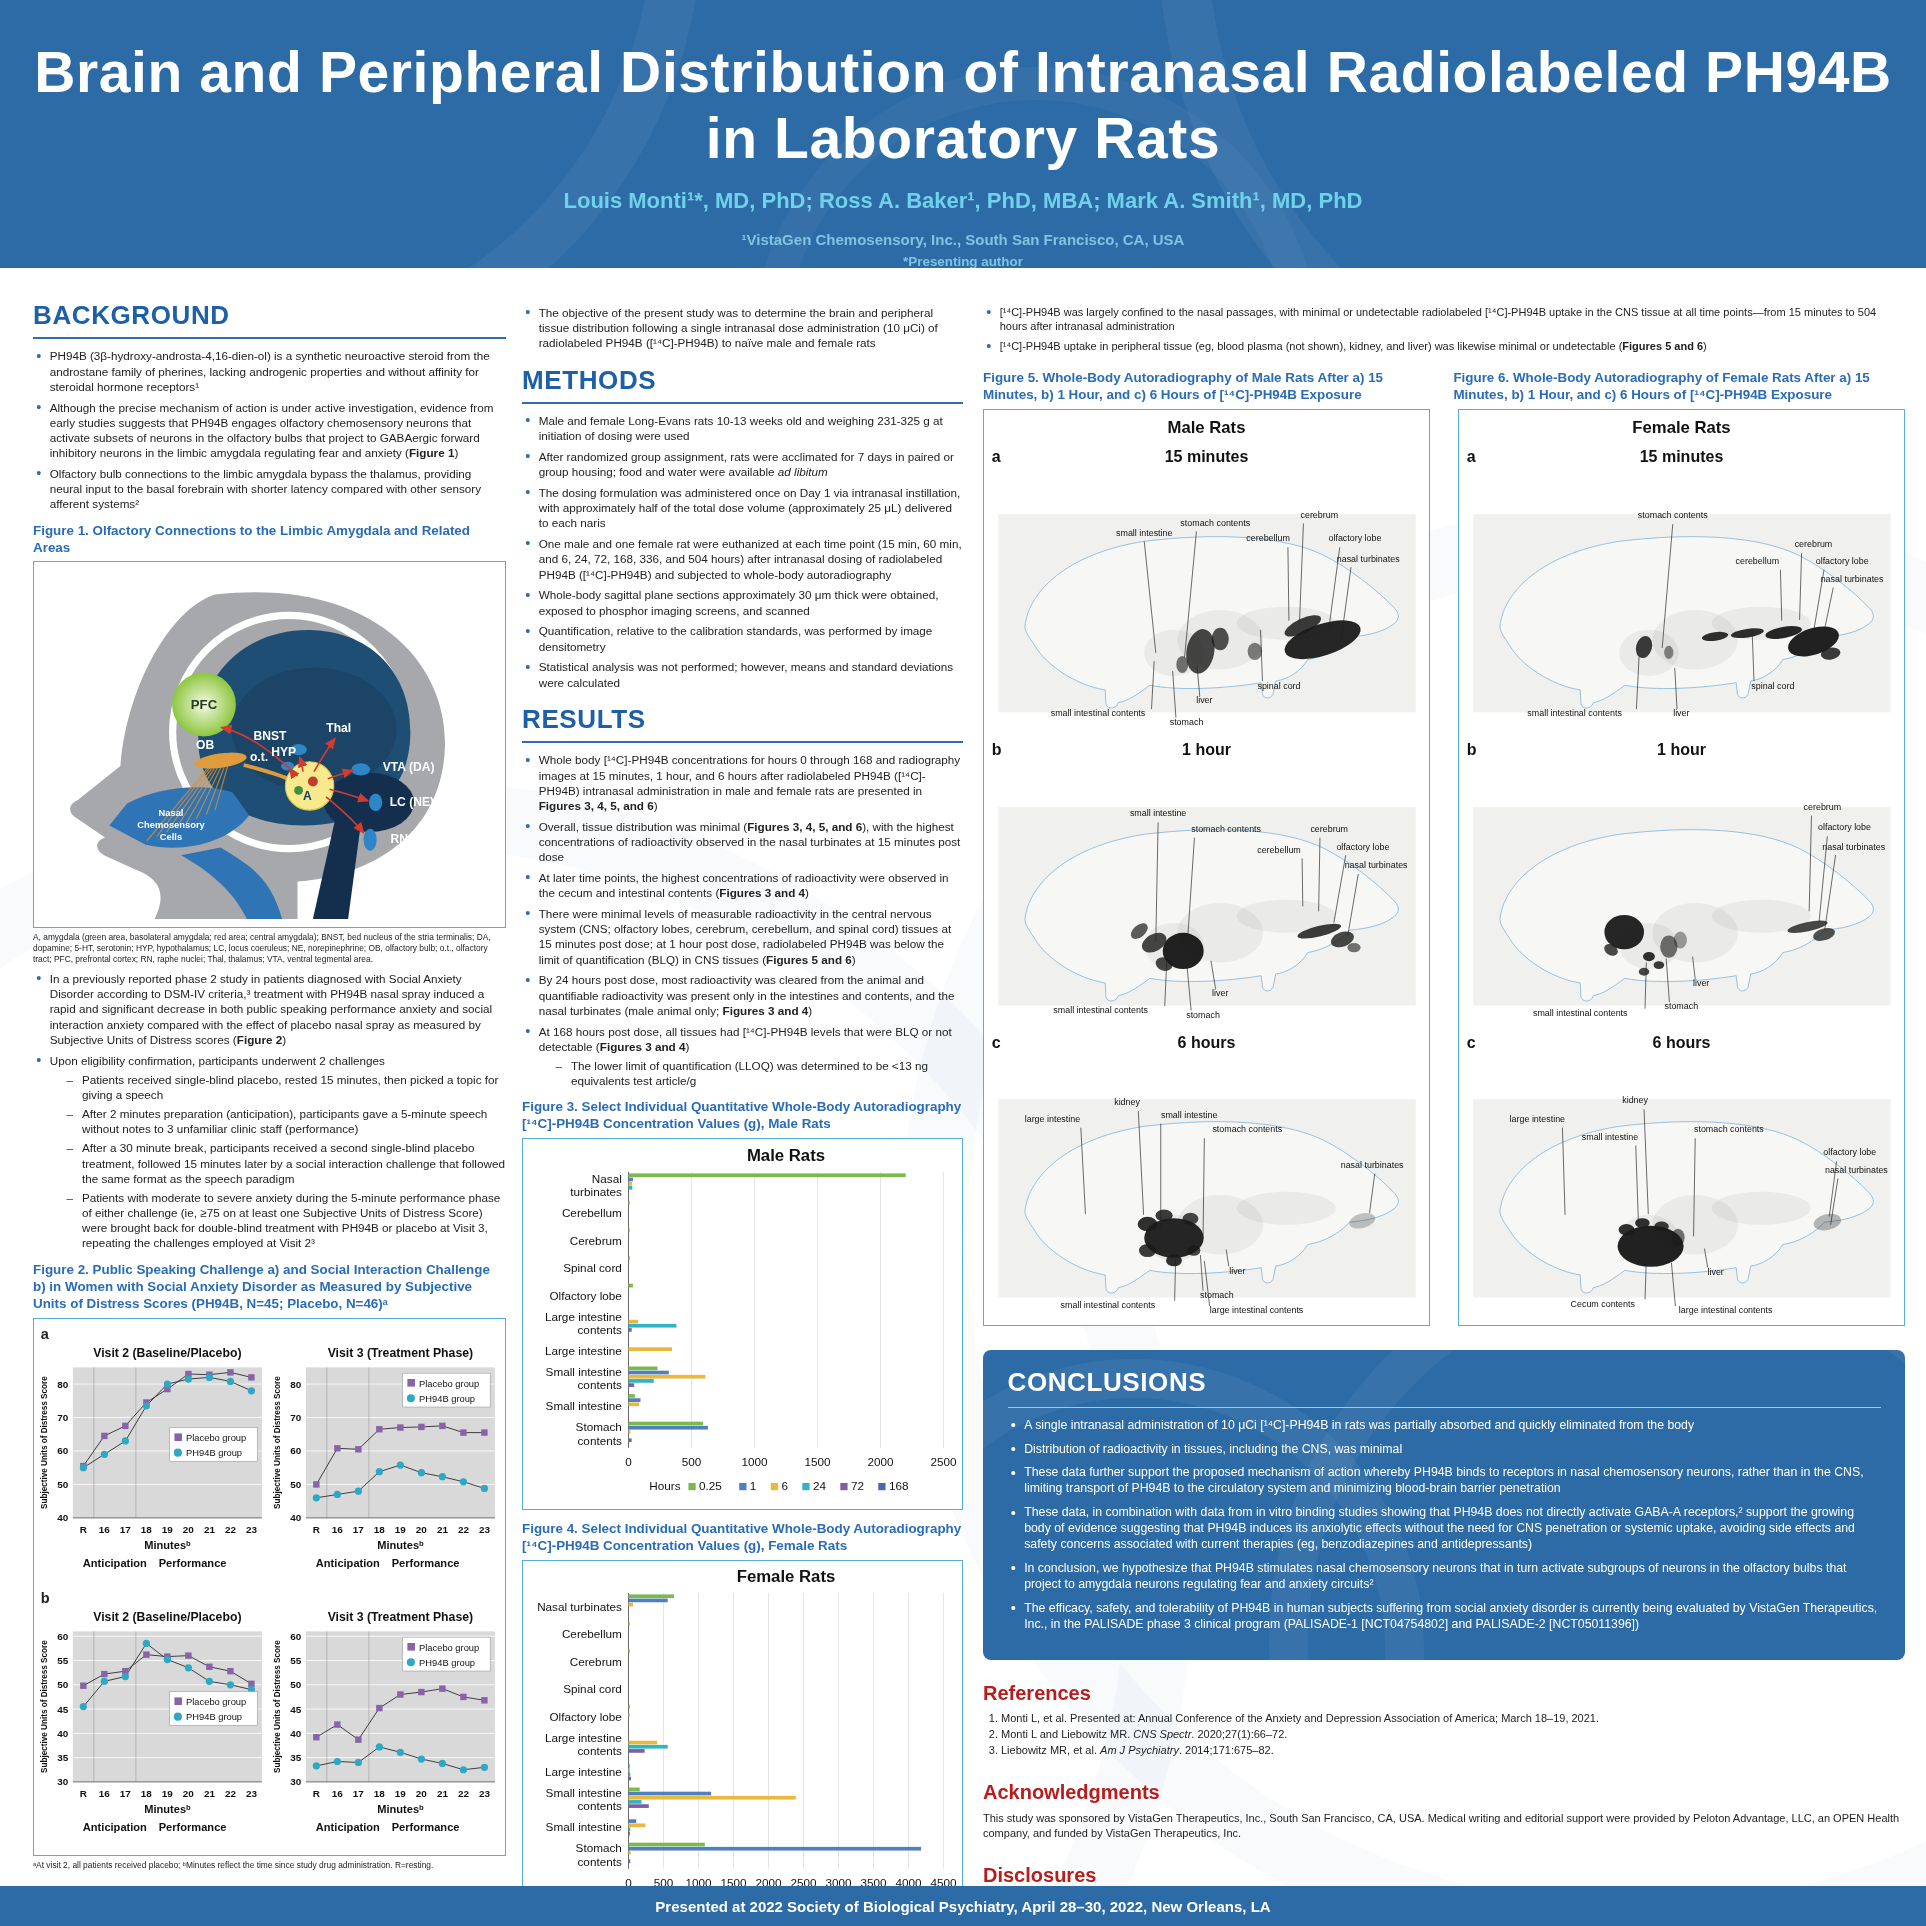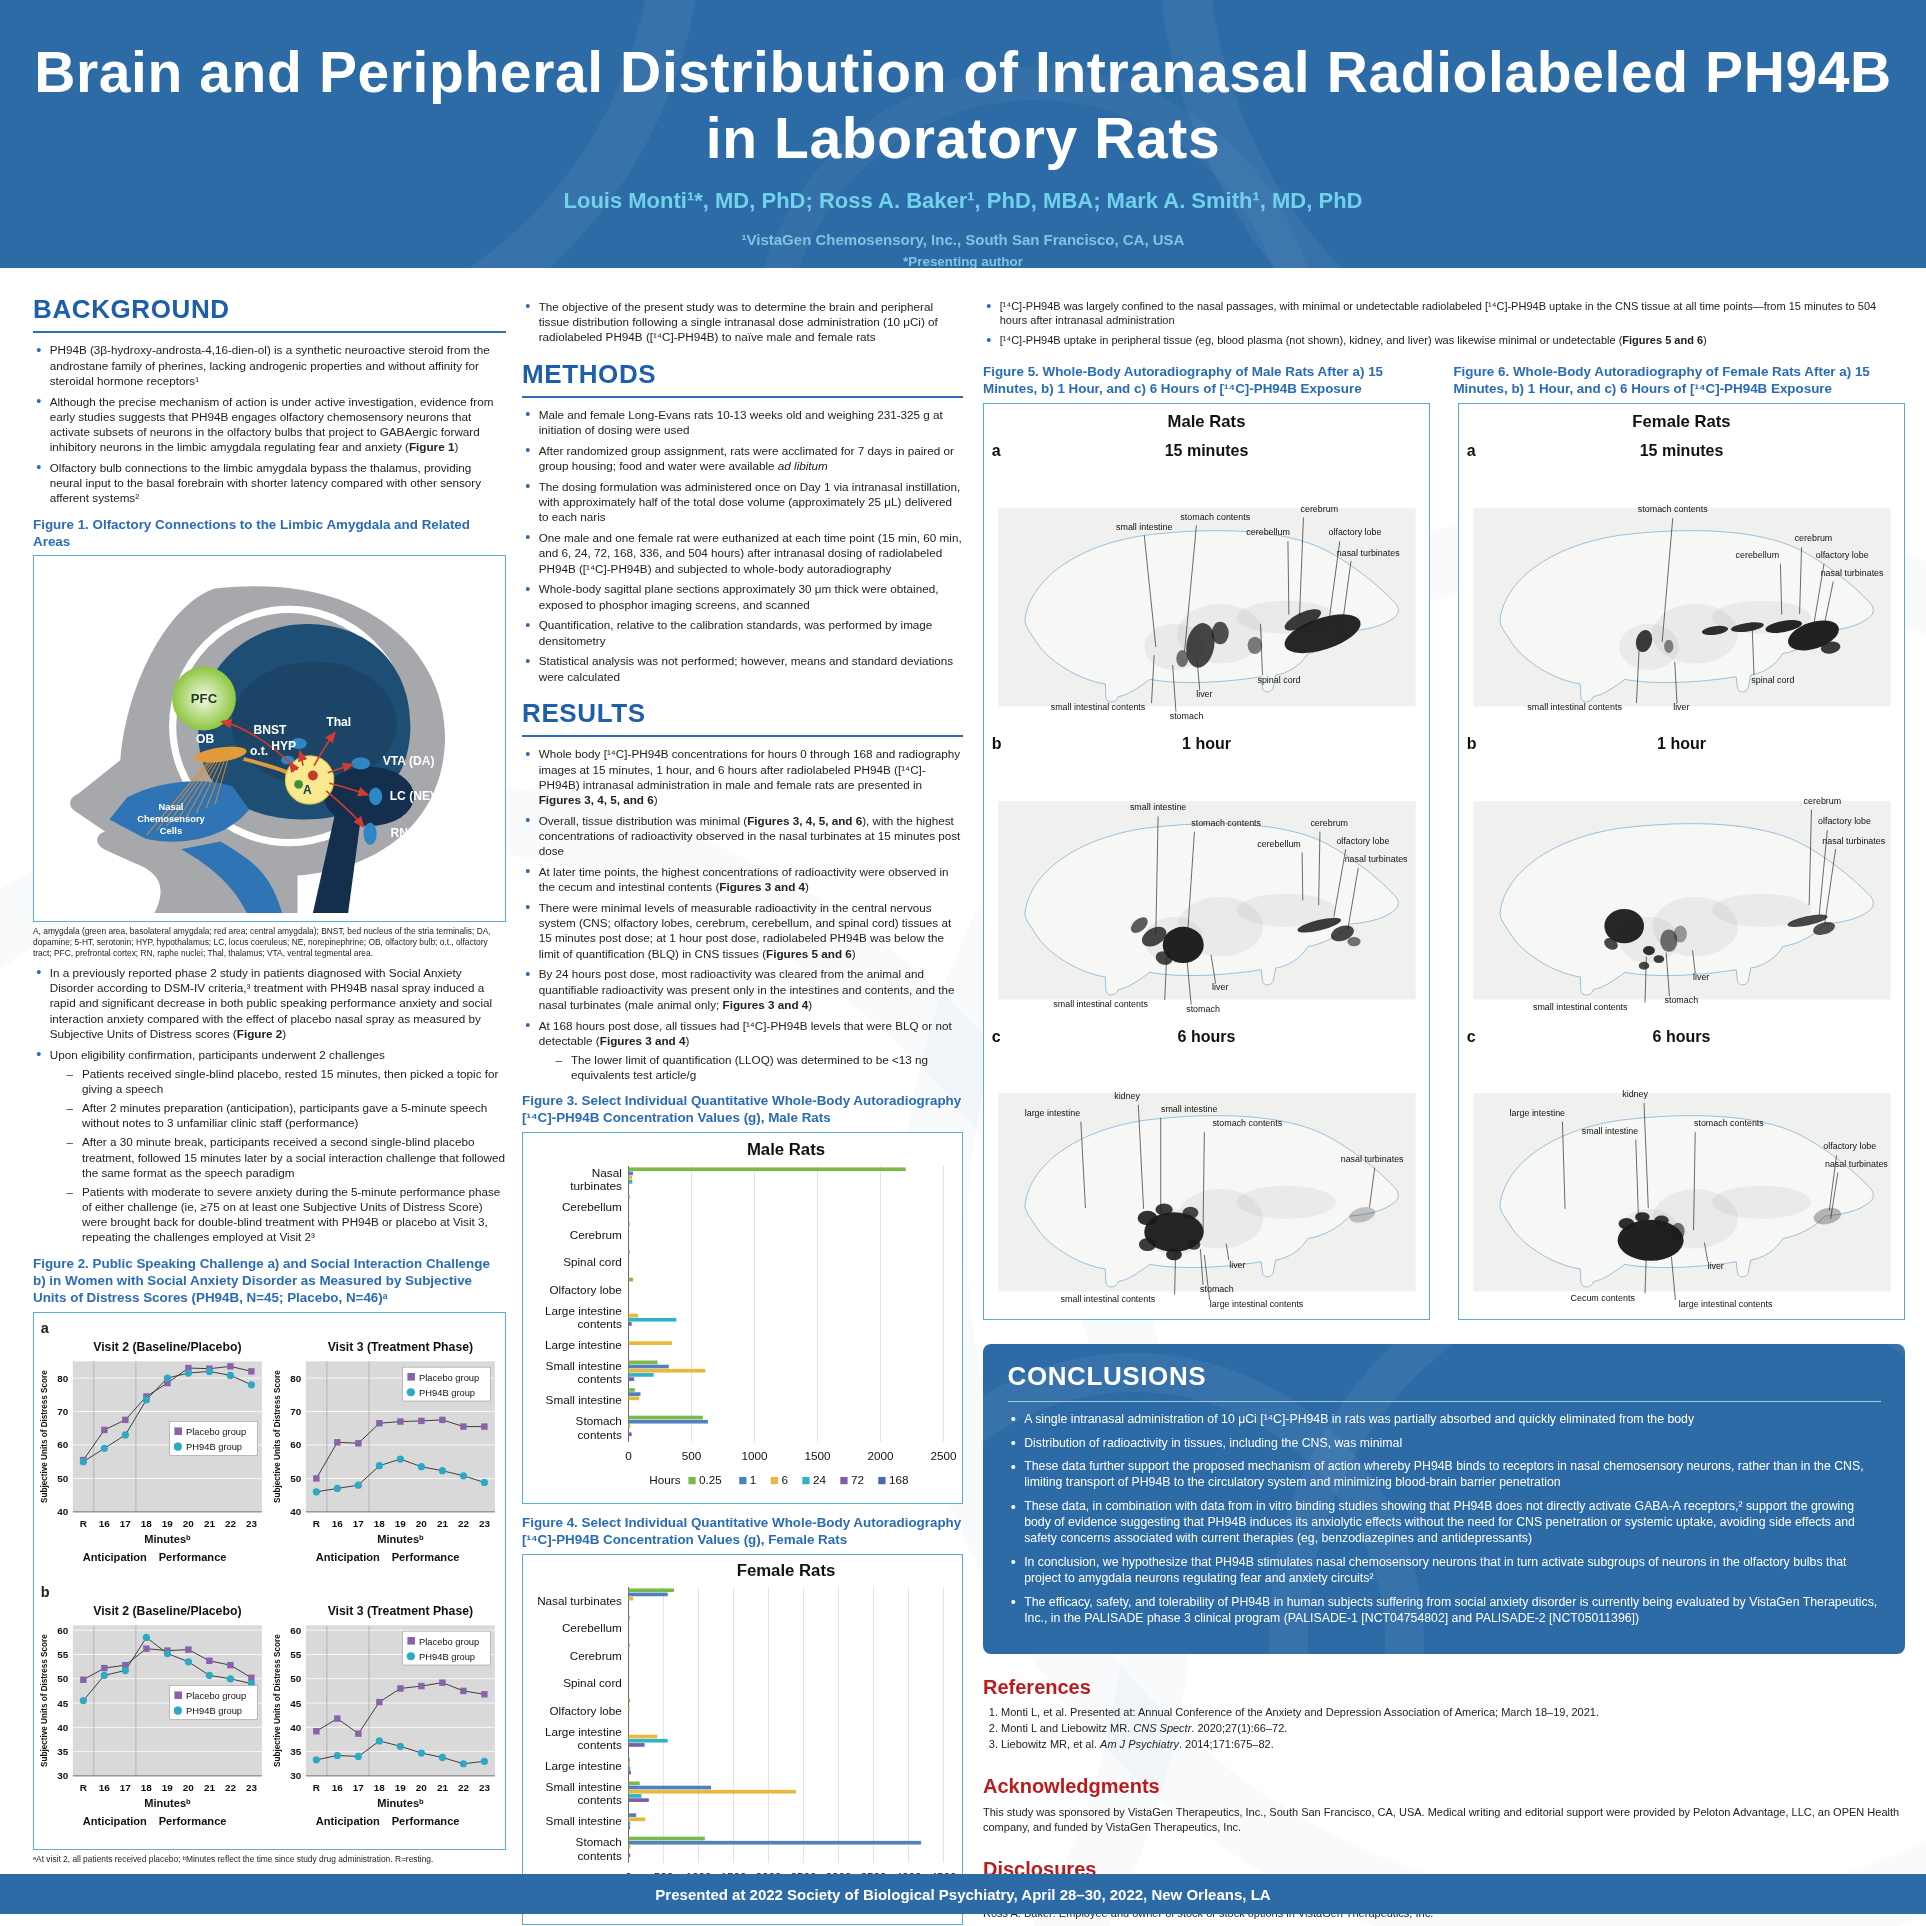--- a/index.html
+++ b/index.html
@@ -14,21 +14,21 @@
   .hdr .r3{width:502px;height:502px;left:752px;top:67px;border-width:33px;border-color:rgba(255,255,255,.04)}
   .hdr h1{font-size:57px;line-height:1.16;margin:39px 22px 16.7px;font-weight:bold;letter-spacing:0.6px;position:relative}
   .authors{font-size:22px;font-weight:bold;color:#6fd2ea;margin-bottom:16.7px;position:relative}
   .affil{font-size:15px;font-weight:bold;color:#7fc4e2;margin-bottom:6.7px;position:relative}
   .presenting{font-size:13.4px;font-weight:bold;color:#7fc4e2;position:relative}
   
   .wm{position:absolute;border-radius:50%;border:67px solid rgba(45,107,166,.035);z-index:0}
   .wm1{width:1449px;height:1449px;left:-390px;top:780px}
   .wm2{width:1338px;height:1338px;right:-446px;top:502px}
   
-  .col{position:absolute;top:293px;z-index:1;font-size:11.7px;line-height:1.3}
+  .col{position:absolute;top:299px;z-index:1;font-size:11.7px;line-height:1.3}
   .col1{left:33px;width:473px}
   .col2{left:522px;width:441px}
   .col3{left:983px;width:922px;font-size:11px}
   .sec{font-size:26px;color:#1d5fa8;border-bottom:2.2px solid #2f6db0;padding-bottom:4.5px;
     margin:13.4px 0 9px;letter-spacing:0.6px;font-weight:bold}
   .sec.first{margin-top:0}
   ul.bullets{list-style:none;padding:0;margin:0 0 4.5px}
   .bullets>li{position:relative;padding-left:16.7px;margin:5.6px 0}
   .bullets>li::before{content:"\2022";color:#2f6db0;font-size:14.5px;position:absolute;left:3.3px;top:-1.7px}
   ul.sub{list-style:none;padding-left:16.7px;margin:3.3px 0 0}
@@ -58,21 +58,21 @@
     padding-bottom:6.7px;margin:2.2px 0 10px;position:relative}
   .conclusions ul.bullets{position:relative;font-size:12.3px}
   .conclusions .bullets>li{margin:7.8px 0}
   .conclusions .bullets>li::before{color:#fff}
   
   .sec3{font-size:20px;color:#b91c1c;margin:20px 0 5.6px;font-weight:bold}
   ol.reflist{margin:0;padding-left:18px;font-size:11px;line-height:1.45}
   .acktext{font-size:11px;line-height:1.45;margin:0}
   ul.plain{list-style:none;margin:0;padding:0;font-size:11px;line-height:1.5}
   
-  .ftr{position:absolute;left:0;right:0;bottom:12px;height:40px;background:#2d6ba6;z-index:2;
+  .ftr{position:absolute;left:0;right:0;bottom:0;height:40px;background:#2d6ba6;z-index:2;
     display:flex;align-items:center;justify-content:center;color:#fff;font-weight:bold;font-size:15px}
   svg text{font-family:"Liberation Sans",sans-serif}
 </style>
 </head>
 <body>
 
 <div class="poster">
   <div class="wm wm1"></div>
   <div class="wm wm2"></div>
 

